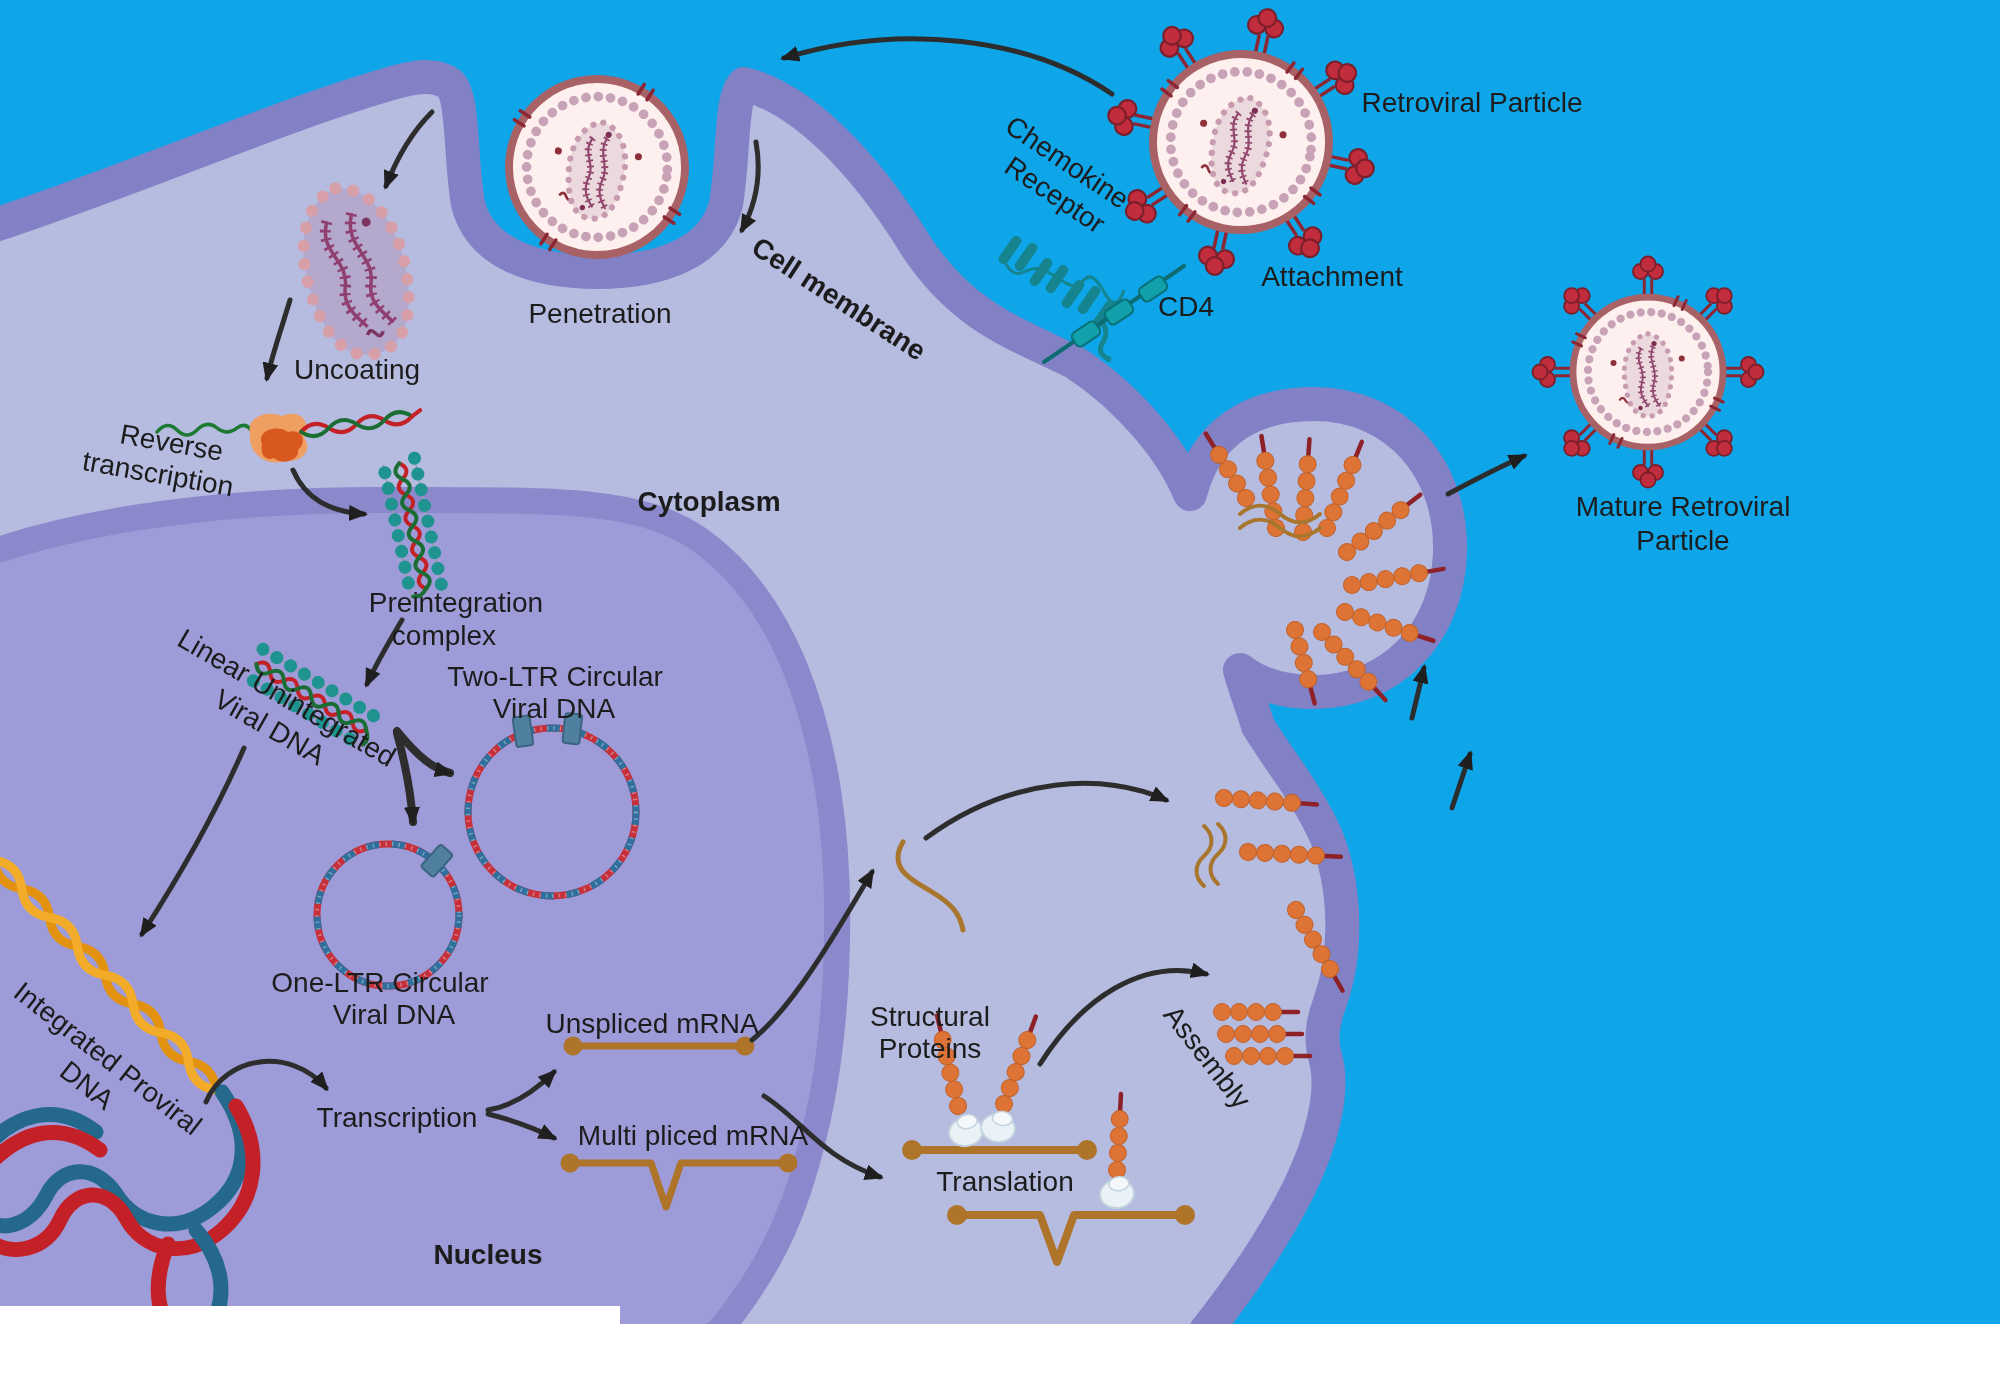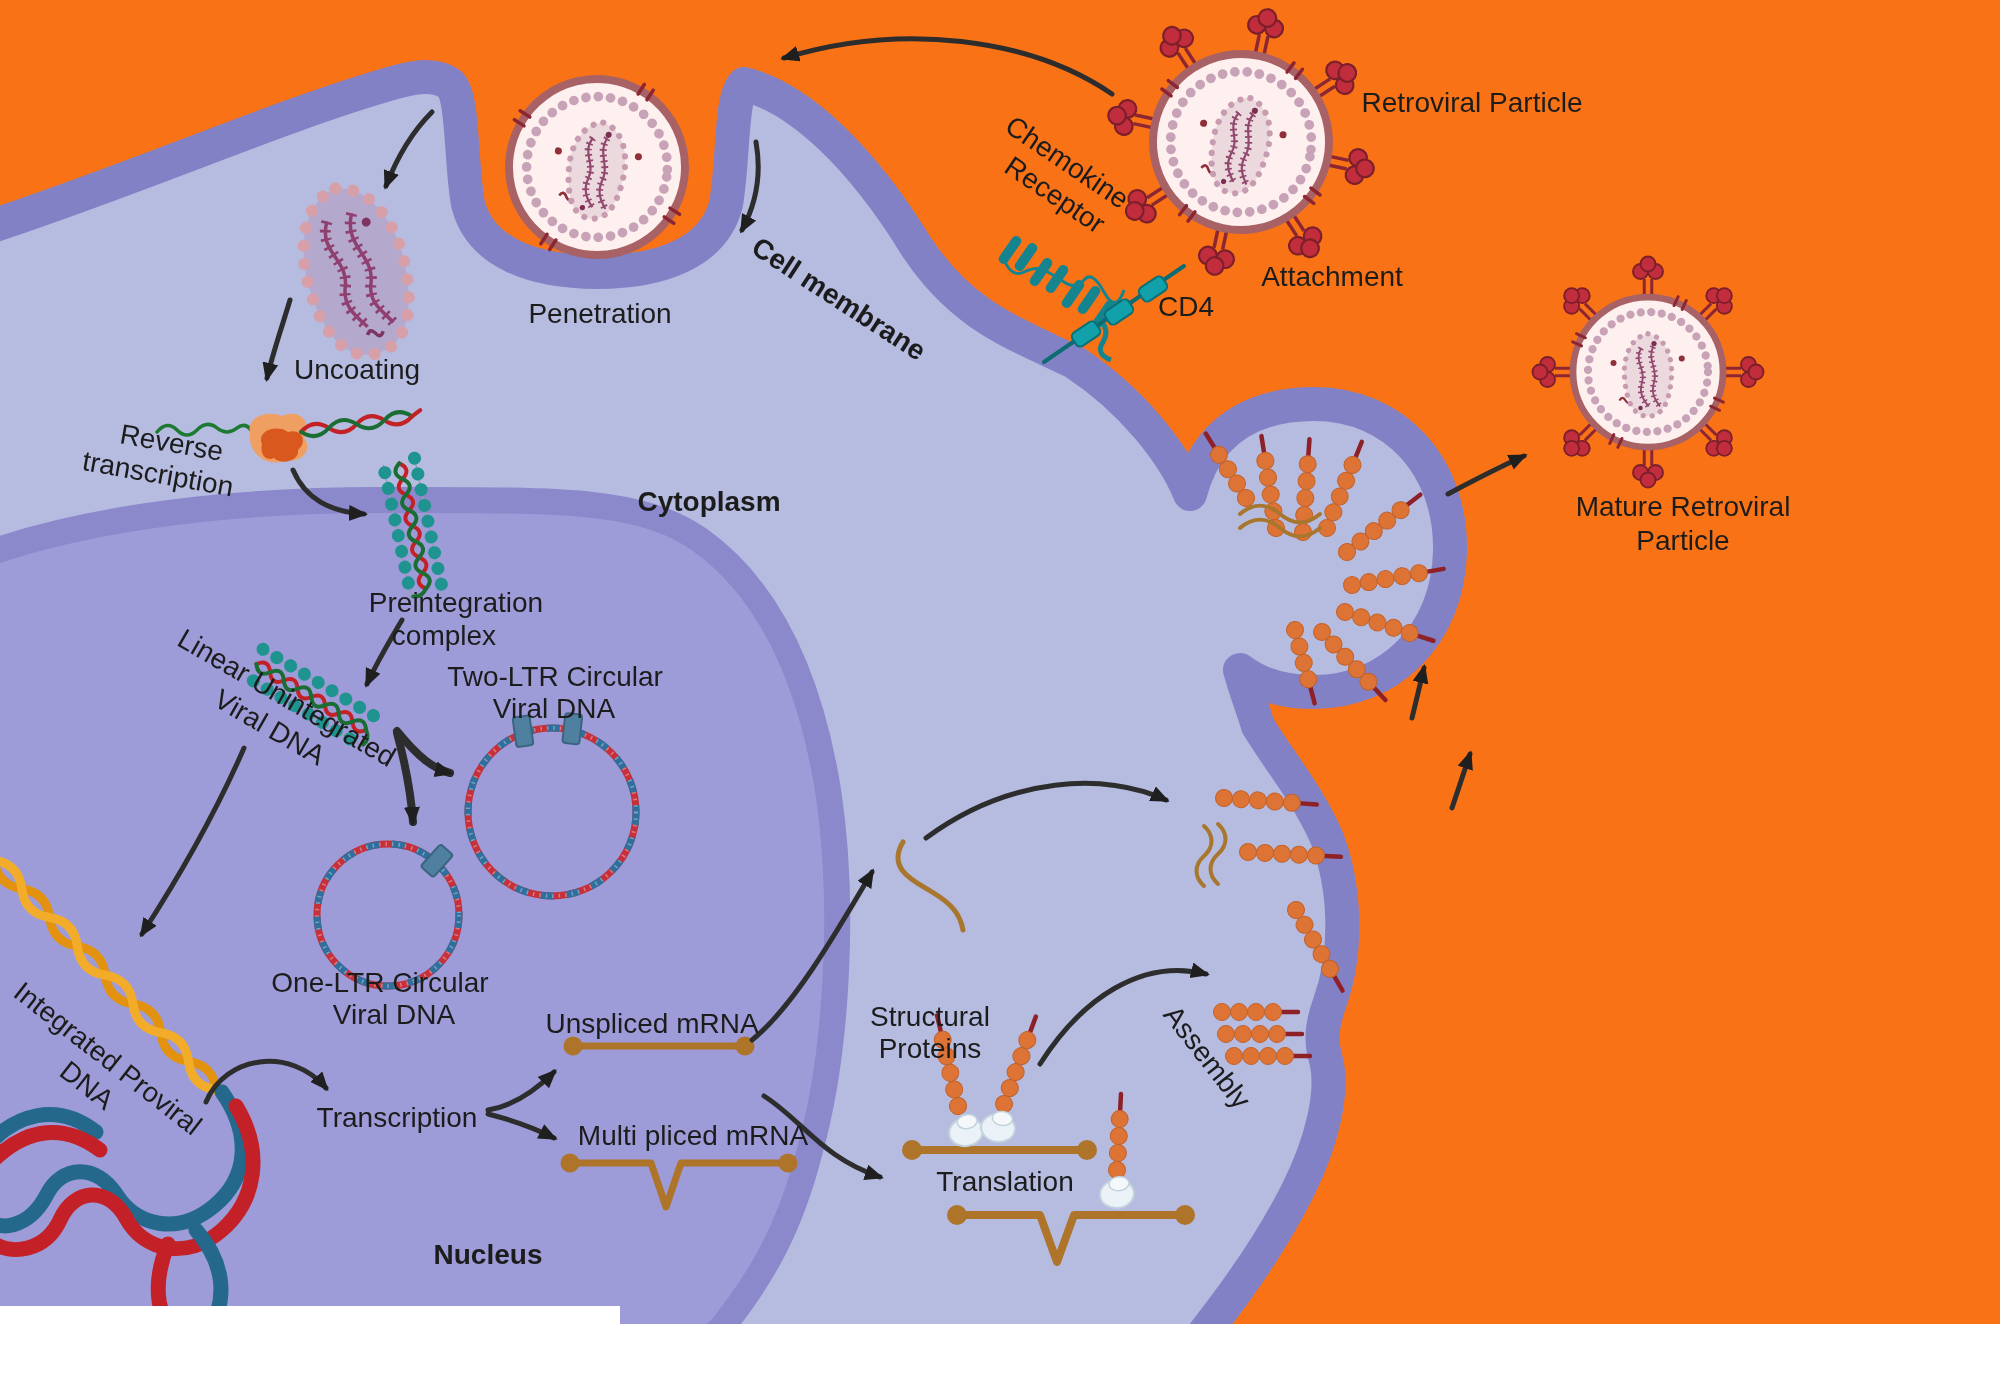--- a/index.html
+++ b/index.html
@@ -1,16 +1,16 @@
 <!DOCTYPE html>
 <html style="--membrane: #8381c6; --cytoplasm: #b6bbe0; --nucleoplasm: #9e9cd8; --nuclear_envelope: #8b88cb; --virus_envelope: #a86165; --virus_inside: #fdf0ee; --virus_dots: #c8a2b6; --spike: #c12d3d; --capsid_fill: #b4a6cb; --capsid_dots: #d79fa8; --rna: #92486e; --receptor_teal: #16848e; --cd4_teal: #12a1aa; --enzyme_orange: #d8581d; --rna_green: #1d7a33; --dna_red: #c42127; --pic_bead: #1e938f; --ring_red: #c5303a; --ring_blue: #2e6f9e; --ltr_block: #50809f; --proviral_yellow: #f3ac2a; --host_blue: #24688c; --host_red: #c32127; --mrna_brown: #ad742a; --ribosome: #ebf2f7; --protein_orange: #dd7435; --protein_stem: #8e2128; --arrow: #2d2d2d; --text: #1c1c1c;"><head>
 <meta charset="utf-8">
 <style>
   html,body{margin:0;padding:0;background:#ffffff;}
-  .stage{position:relative;width:2000px;height:1400px;background:#f97316;overflow:hidden;
+  .stage{position:relative;width:2000px;height:1400px;background:#0ea5e9;overflow:hidden;
          font-family:"Liberation Sans",sans-serif;}
   svg{display:block}
   
   .mem{fill:none;stroke:var(--membrane,#8381c6);stroke-width:34;stroke-linejoin:round;stroke-linecap:round}
   .cellfill{fill:var(--cytoplasm,#b6bbe0)}
   .nuc{fill:var(--nucleoplasm,#9e9cd8);stroke:var(--nuclear_envelope,#8b88cb);stroke-width:26}
   
   .lbl{font:400 28px "Liberation Sans",sans-serif;fill:var(--text,#1c1c1c)}
   .lblb{font:700 28px "Liberation Sans",sans-serif;fill:var(--text,#1c1c1c)}
   

